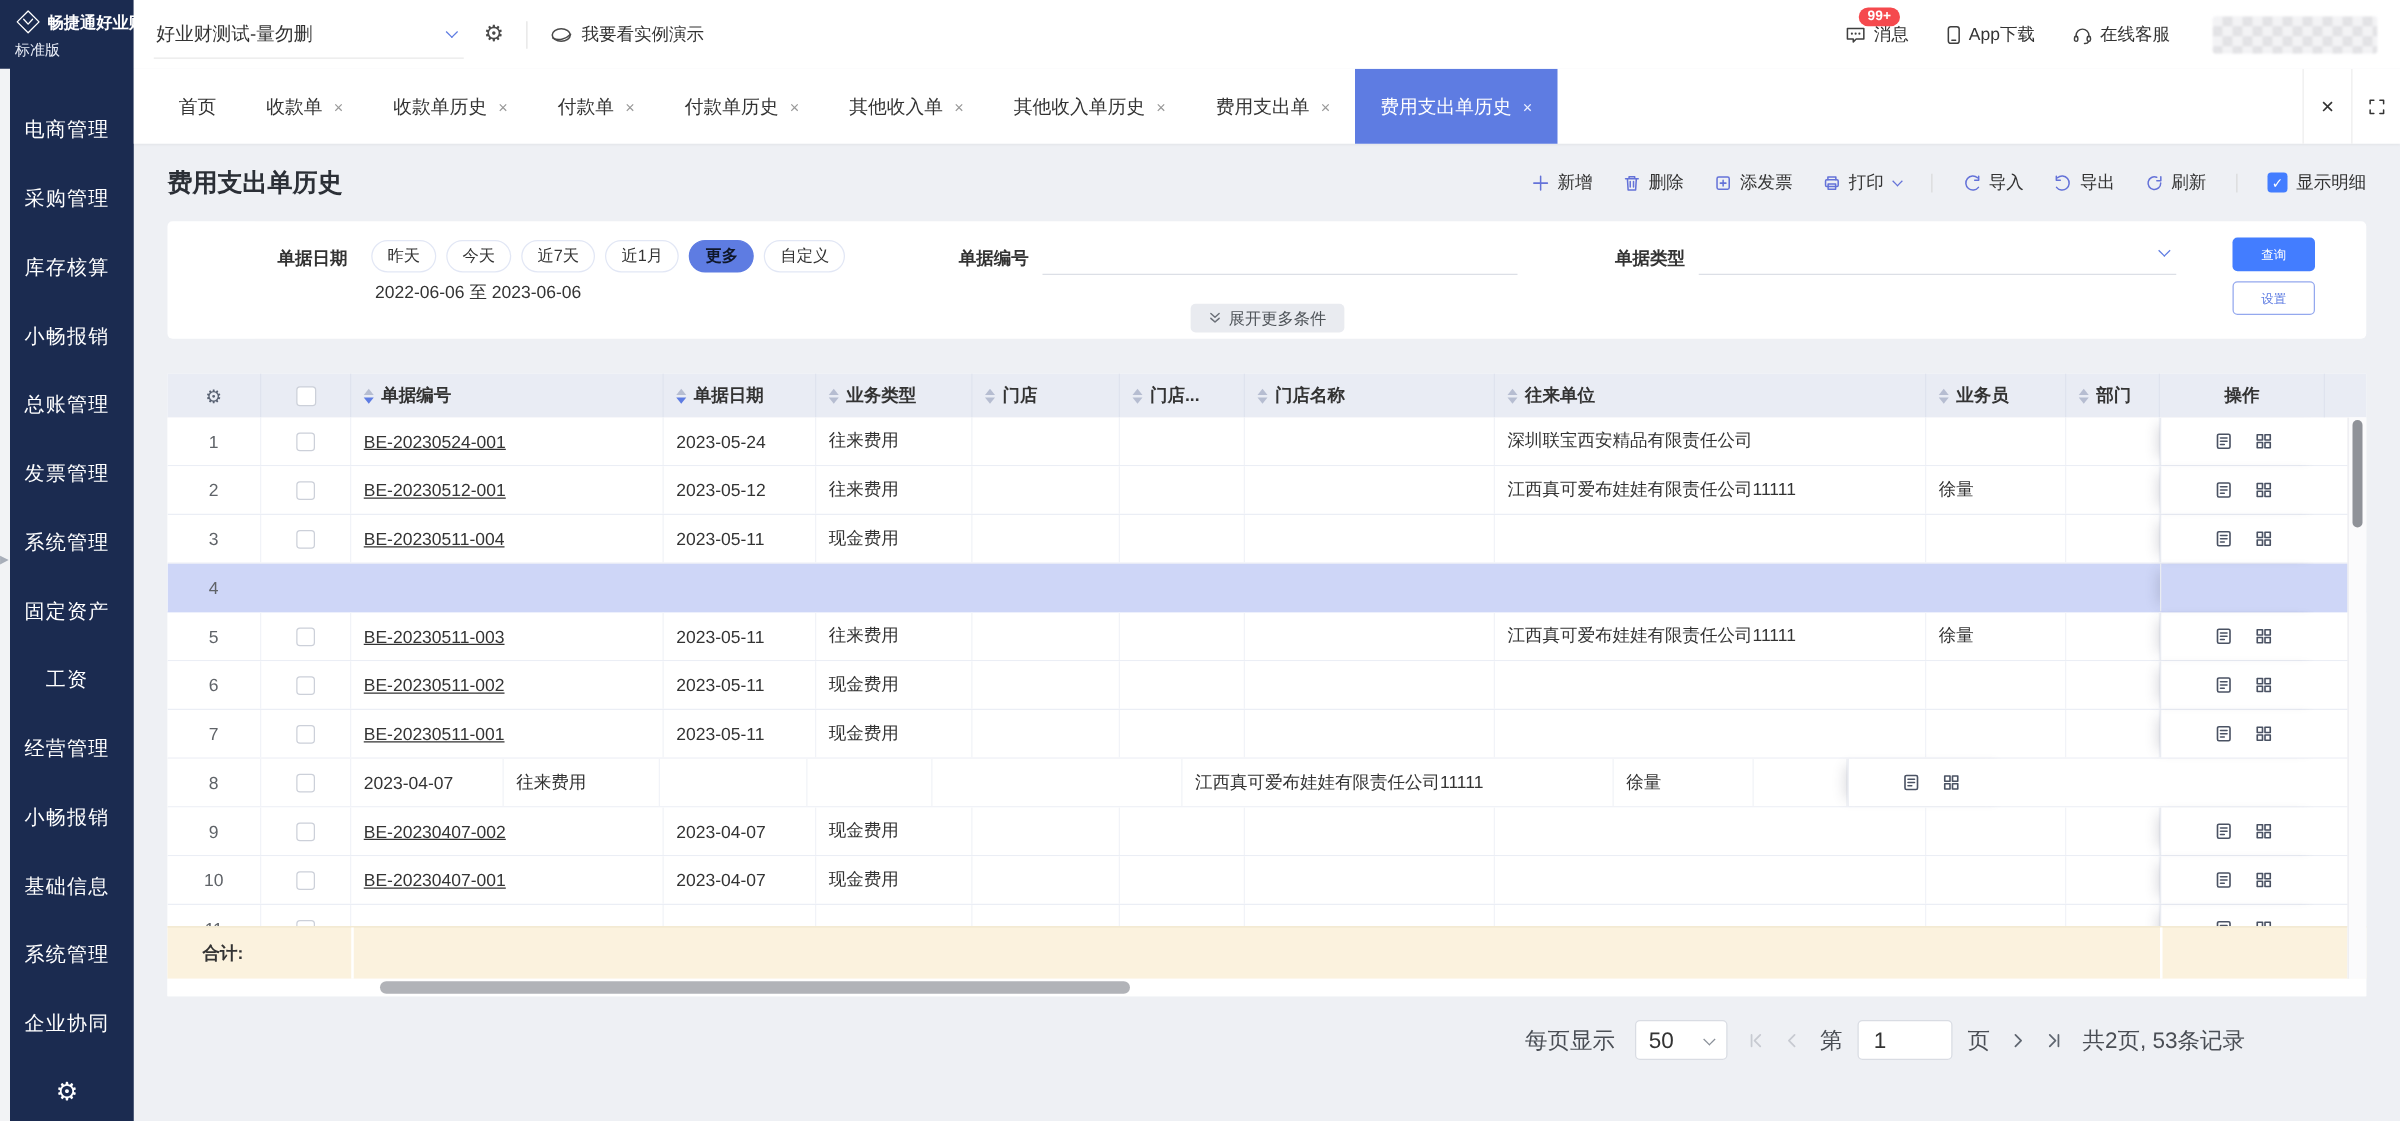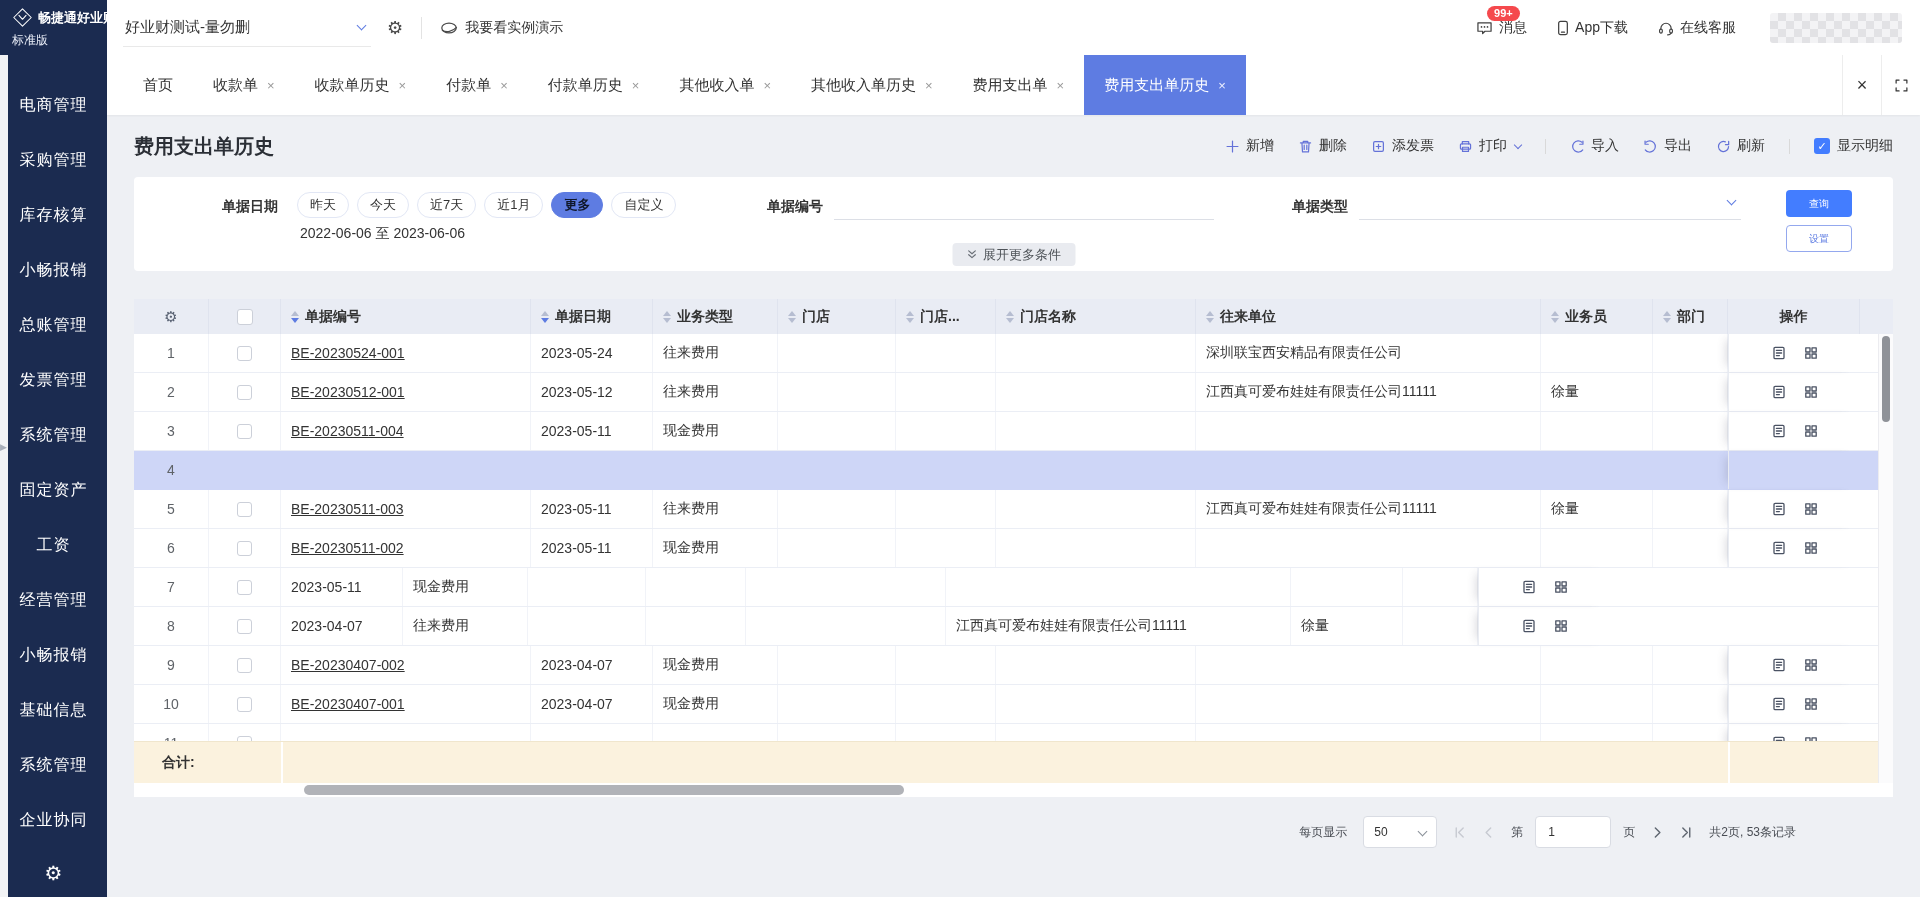--- a/index.html
+++ b/index.html
@@ -121,21 +121,21 @@
   .tsep{position:absolute;top:0;bottom:0;width:2px;background:#fff;}
   .tsep.s1{left:147px;} .tsep.s2{left:1594px;}
   .tcorner{position:absolute;right:0;top:0;bottom:0;width:15px;background:#fff;}
   .hscroll{height:14px;background:#fff;position:relative;}
   .hthumb{position:absolute;left:170px;top:2px;width:600px;height:10px;border-radius:5px;background:#b1b3b8;cursor:pointer;}
   .vscroll{position:absolute;right:0;top:35px;height:449px;width:15px;background:#fbfbfc;border-left:1px solid #ececf0;z-index:2;}
   .vthumb{position:absolute;left:3px;top:2px;width:8px;height:86px;border-radius:4px;background:#8f9298;cursor:pointer;}
 
   
   .pager{margin-top:14px;height:42px;display:flex;align-items:center;justify-content:flex-end;gap:16px;
-         padding-right:97px;font-size:12px;color:#4a4e55;}
+         padding-right:97px;font-size:18px;color:#4a4e55;}
   .pg-select{width:74px;height:32px;border:1px solid #d9dce3;border-radius:4px;background:#fff;display:flex;
              align-items:center;justify-content:space-between;padding:0 10px;cursor:pointer;color:#333;}
   .pg-select .chev{border-color:#8a9099;margin-top:-2px;}
   .pg-nav{display:flex;align-items:center;cursor:pointer;}
   .pg-nav svg{width:13px;height:13px;}
   .pg-nav.dis{color:#c7cad1;}
   .pg-nav.en{color:#5f6670;}
   .pg-input{width:76px;height:32px;border:1px solid #d9dce3;border-radius:4px;background:#fff;display:flex;
             align-items:center;padding-left:12px;color:#333;cursor:text;}
   .pg-group{display:flex;align-items:center;gap:12px;}
@@ -635,20 +635,23 @@
                     <rect x="9" y="9" width="4.2" height="4.2"></rect>
                   </svg>
                 </span>
               </div>
             </div>
             <div class="trow">
               <div class="td num" style="width: 75px;">7</div>
               <div class="td cbc" style="width: 72px;">
                 <span class="cb"></span>
               </div>
+              <div class="td" style="width: 250px;">
+                <span class="link">BE-20230511-001</span>
+              </div>
               <div class="td" style="width: 122px;">2023-05-11</div>
               <div class="td" style="width: 125px;">现金费用</div>
               <div class="td" style="width: 118px;"></div>
               <div class="td" style="width: 100px;"></div>
               <div class="td" style="width: 200px;"></div>
               <div class="td" style="width: 345px;"></div>
               <div class="td" style="width: 112px;"></div>
               <div class="td" style="width: 75px;"></div>
               <div class="td ops" style="width: 132px;">
                 <span>

